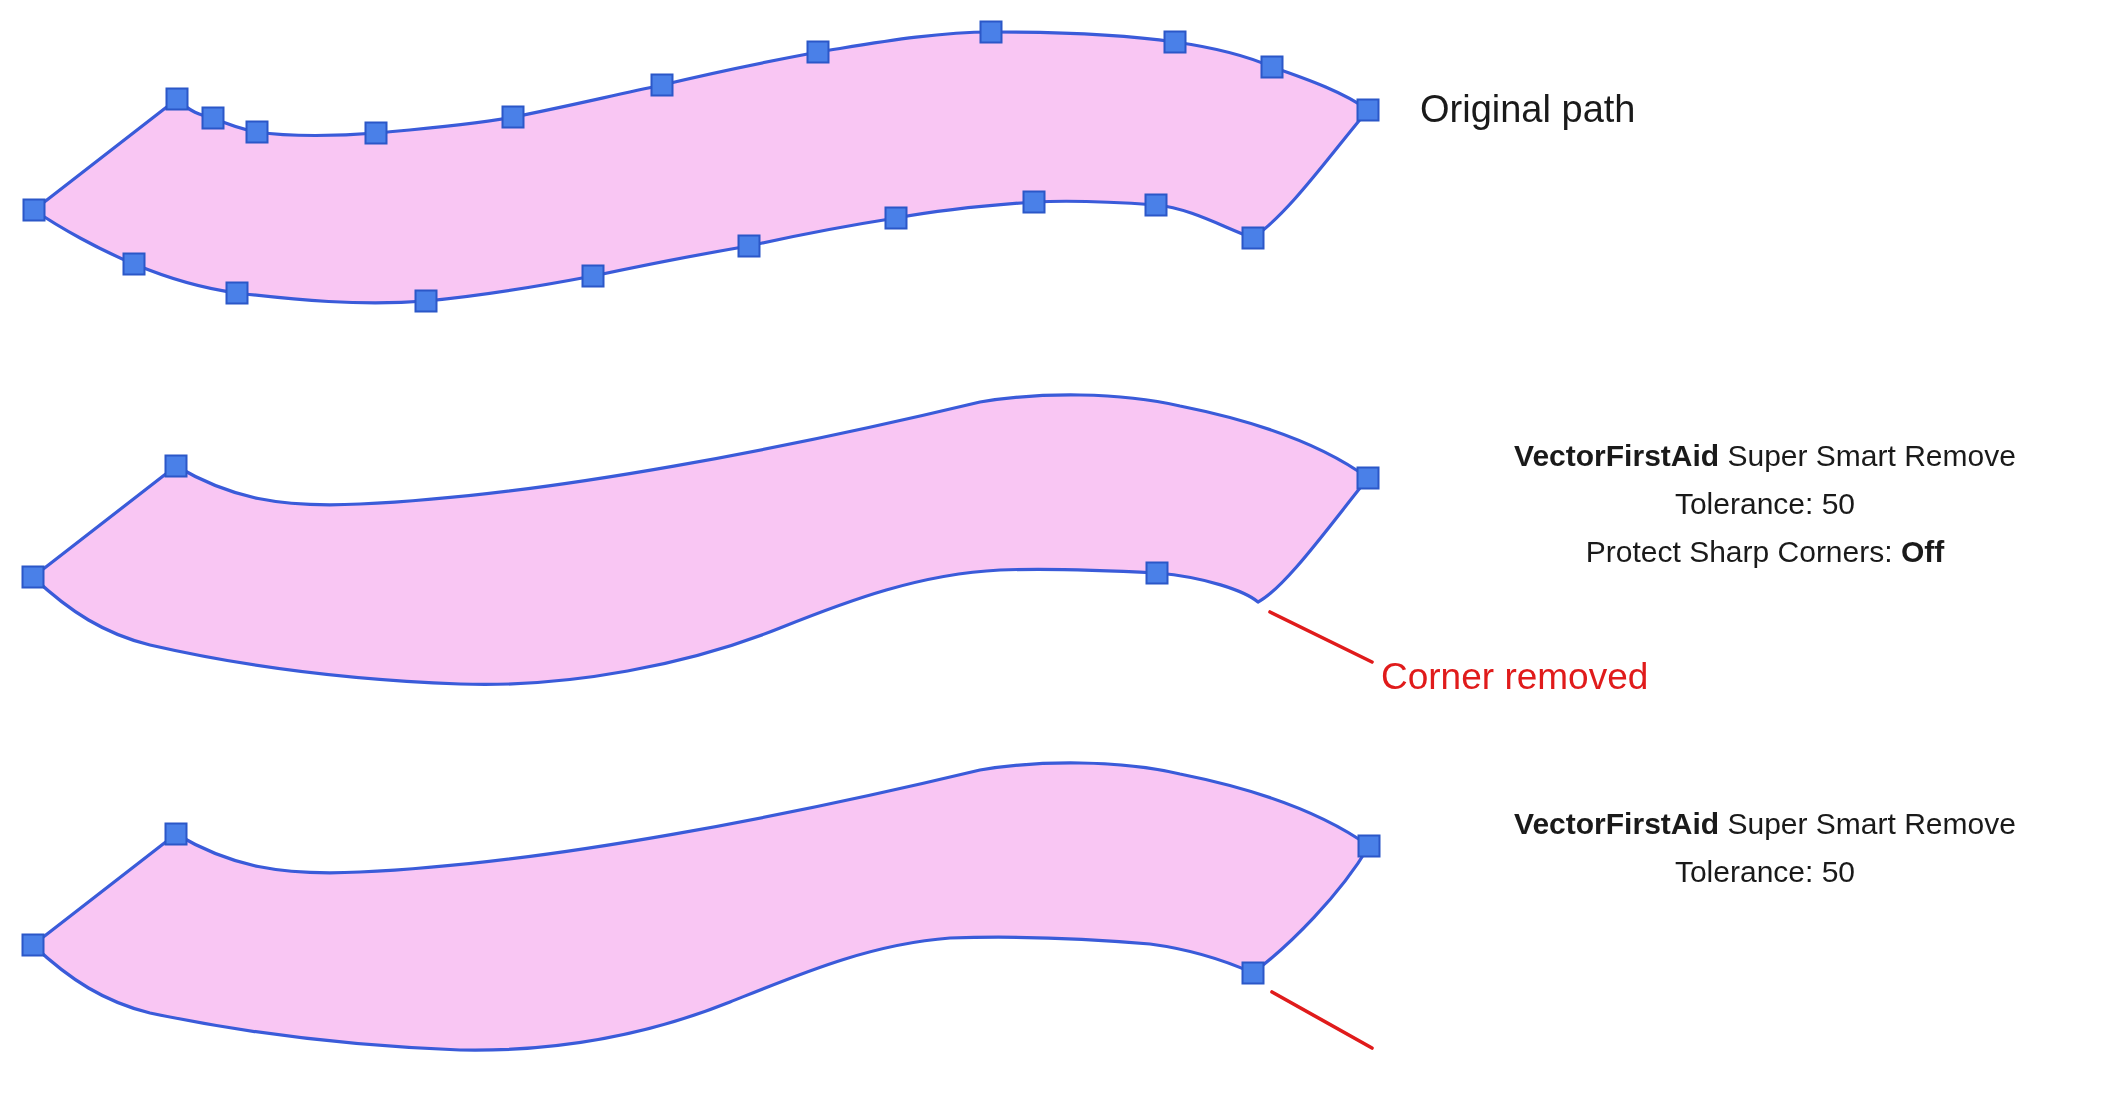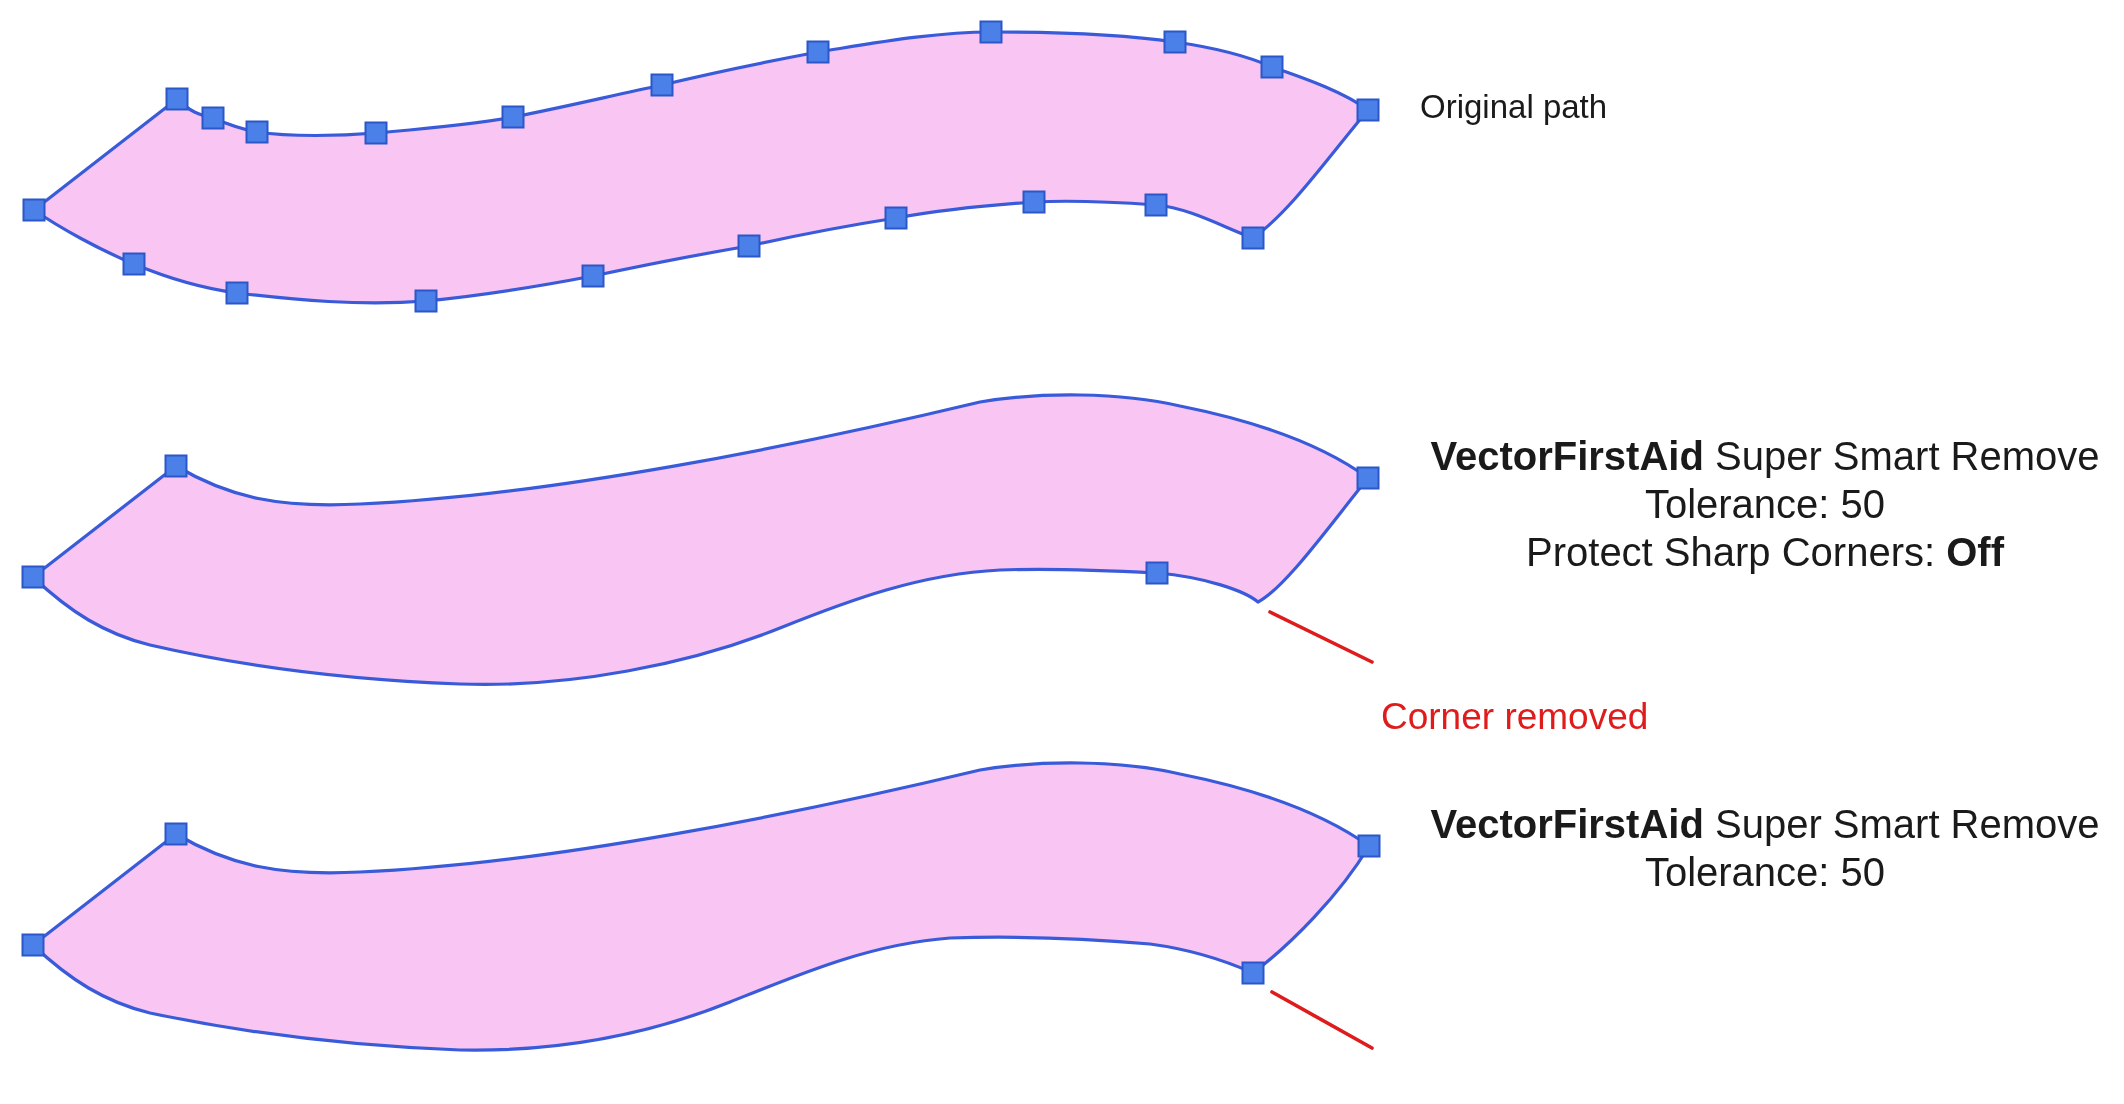--- a/index.html
+++ b/index.html
@@ -33,41 +33,40 @@
     stroke-width:2;
   }
   .callout-line{
     stroke:var(--annotation);
     stroke-width:3.6;
     stroke-linecap:round;
   }
   .label-original{
     position:absolute;
     left:1420px;top:88px;
-    font-size:33px;
+    font-size:38px;
     white-space:nowrap;
     text-align:center;
   }
   .caption-block{
     position:absolute;
     left:1406px;
     width:718px;
     text-align:center;
-    font-size:40px;
+    font-size:30px;
     line-height:48px;
     white-space:nowrap;
   }
   .caption-off{top:432px;}
   .caption-on{top:800px;}
   .callout-text{
     position:absolute;
     color:var(--annotation);
     font-size:37px;
     white-space:nowrap;
-    margin-top:40px;
   }
   .callout-removed{left:1381px;top:656px;}
   .callout-preserved{left:1381px;top:1042px;}
   b{font-weight:bold;}
 </style>
 </head>
 <body>
 
 <div class="canvas">
 

